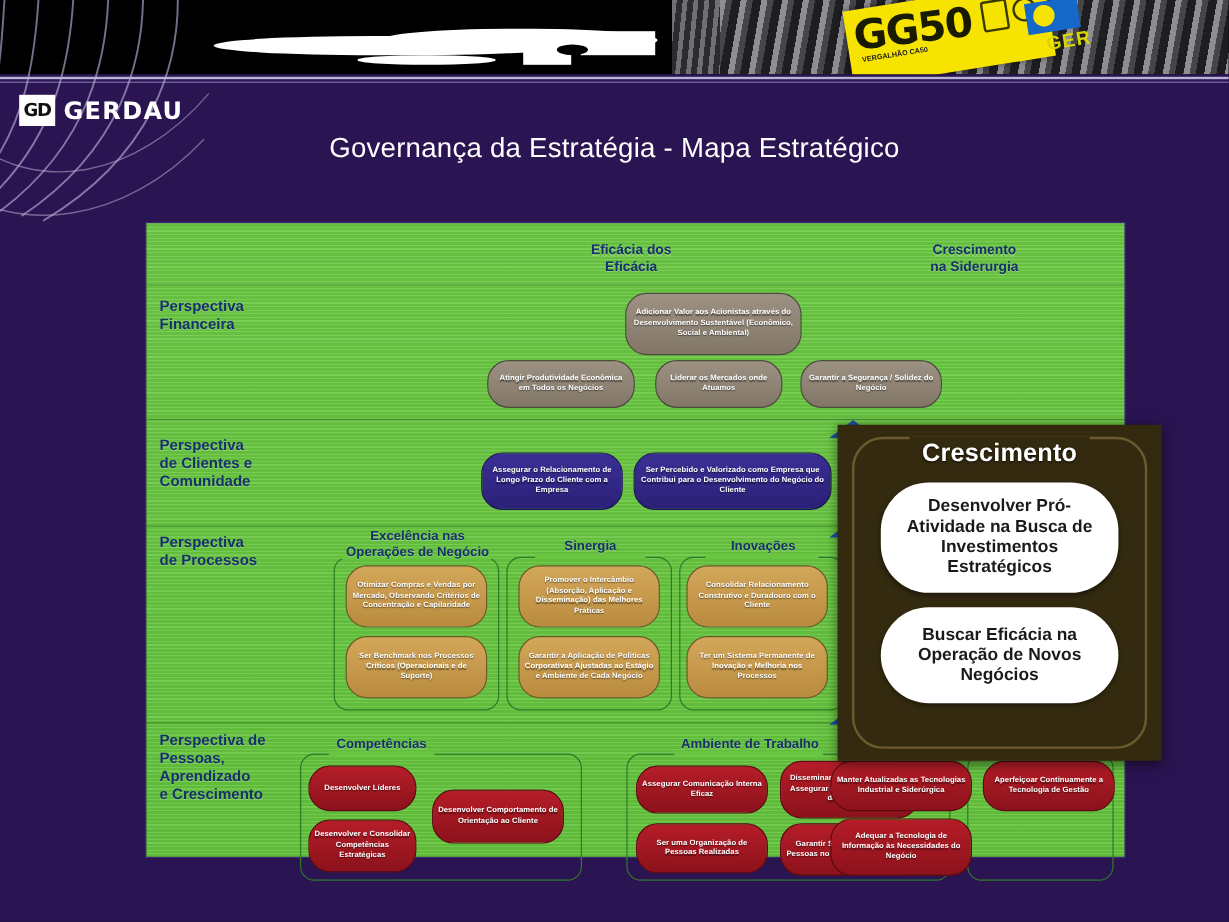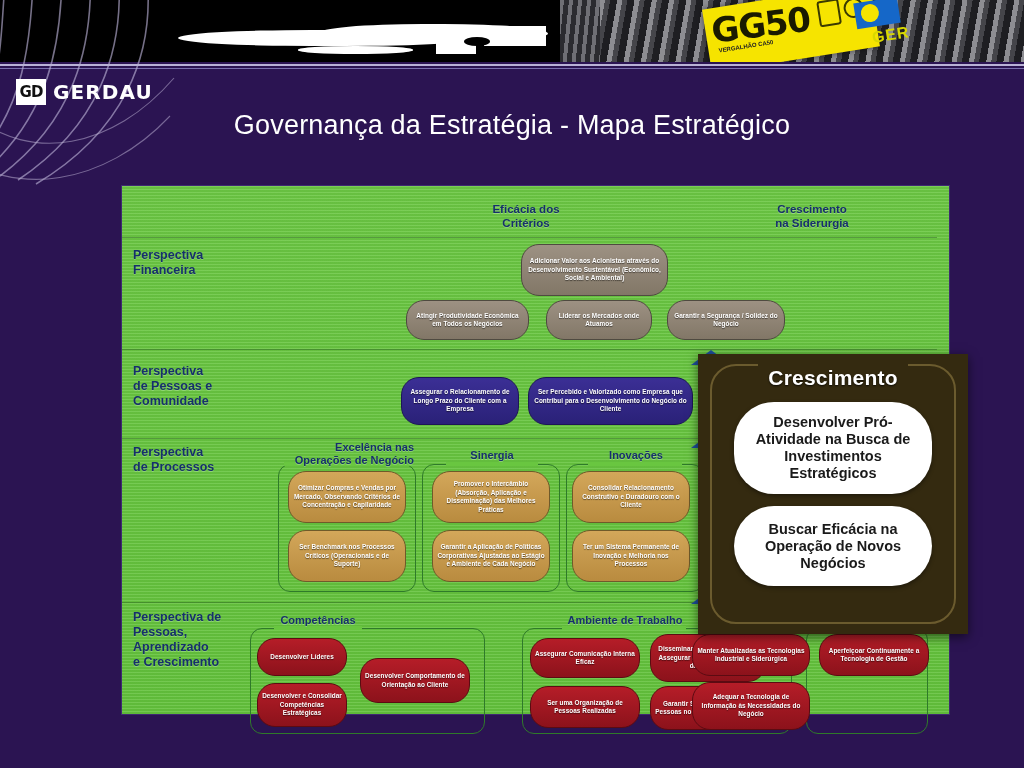--- a/index.html
+++ b/index.html
@@ -63,28 +63,28 @@
   
   .logo{position:absolute;left:16px;top:79px;display:flex;align-items:center;gap:7px;}
   .logo .mark{width:30px;height:26px;background:#fff;display:flex;align-items:center;justify-content:center;}
   .logo .mark .g{font-size:15px;font-weight:bold;color:#111;font-family:"DejaVu Sans",sans-serif;
                  letter-spacing:-1px;line-height:1;text-align:right;}
   .logo .word{color:#fff;font-size:20px;font-weight:bold;letter-spacing:1.1px;
               font-family:"DejaVu Sans",sans-serif;}
 
   
   .title{position:absolute;left:0;top:110px;width:1024px;text-align:center;color:#fff;
-         font-size:27px;letter-spacing:.2px;}
+         font-size:23px;letter-spacing:.2px;}
 
   
   .map{position:absolute;left:122px;top:186px;width:815px;height:528px;
        background:
          repeating-linear-gradient(to bottom, rgba(255,255,255,.10) 0 1px, rgba(0,0,0,.045) 1px 3px),
          linear-gradient(to bottom,#6cc844,#63c23c);
-       box-shadow:0 0 0 1px #3f2a72;padding-left:12px;}
+       box-shadow:0 0 0 1px #3f2a72;}
   .map .row-sep{position:absolute;left:0;width:815px;height:1px;background:rgba(20,60,20,.35);}
 
   .colhead{position:absolute;text-align:center;color:#16306b;font-weight:bold;font-size:11.5px;
            line-height:14px;text-shadow:0 1px 0 rgba(255,255,255,.25);}
 
   .persp{position:absolute;color:#16306b;font-weight:bold;font-size:12.5px;line-height:15px;
          text-shadow:0 1px 0 rgba(255,255,255,.2);}
 
   
   .pill{position:absolute;border-radius:18px;display:flex;align-items:center;justify-content:center;
@@ -182,34 +182,34 @@
 
   <div class="map">
 
     <div class="row-sep" style="top:51px"></div>
     <div class="row-sep" style="top:163px"></div>
     <div class="row-sep" style="top:252px"></div>
     <div class="row-sep" style="top:416px"></div>
 
     <div class="colhead" style="left:344px;top:16px;width:120px">
       <div>Eficácia dos</div>
-      <div>Critérios</div>
+      <div>Eficácia</div>
     </div>
     <div class="colhead" style="left:620px;top:16px;width:140px">
       <div>Crescimento</div>
       <div>na Siderurgia</div>
     </div>
 
     <div class="persp" style="left:11px;top:62px">
       <div>Perspectiva</div>
       <div>Financeira</div>
     </div>
     <div class="persp" style="left:11px;top:178px">
       <div>Perspectiva</div>
-      <div>de Pessoas e</div>
+      <div>de Clientes e</div>
       <div>Comunidade</div>
     </div>
     <div class="persp" style="left:11px;top:259px">
       <div>Perspectiva</div>
       <div>de Processos</div>
     </div>
     <div class="persp" style="left:11px;top:424px">
       <div>Perspectiva de</div>
       <div>Pessoas,</div>
       <div>Aprendizado</div>
@@ -230,21 +230,21 @@
     <div class="pill cli" style="left:406px;top:191px;width:165px;height:48px">Ser Percebido e Valorizado como Empresa  que Contribui para o Desenvolvimento do Negócio do Cliente</div>
     <div class="pill cli" style="left:582px;top:191px;width:120px;height:48px">Cr… S…</div>
 
     <div class="arrow" style="left:569px;top:247px">
       <i></i>
         <u></u>
     </div>
 
     <div class="grp" style="left:156px;top:278px;width:138px;height:128px"></div>
     <div class="grp-mask" style="left:162px;top:276px;width:126px"></div>
-    <div class="grp-lbl" style="left:160px;top:255px;width:132px;text-align:right;line-height:13px">
+    <div class="grp-lbl" style="left:160px;top:255px;width:132px;text-align:center;line-height:13px">
       <div>Excelência nas</div>
       <div>Operações de Negócio</div>
     </div>
     <div class="pill pro" style="left:166px;top:285px;width:118px;height:52px">Otimizar Compras e Vendas por Mercado, Observando Critérios de Concentração e Capilaridade</div>
     <div class="pill pro" style="left:166px;top:344px;width:118px;height:52px">Ser Benchmark nos Processos Críticos (Operacionais e de Suporte)</div>
 
     <div class="grp" style="left:300px;top:278px;width:138px;height:128px"></div>
     <div class="grp-mask" style="left:324px;top:276px;width:92px"></div>
     <div class="grp-lbl" style="left:304px;top:263px;width:132px;text-align:center">Sinergia</div>
     <div class="pill pro" style="left:310px;top:285px;width:118px;height:52px">Promover o Intercâmbio (Absorção, Aplicação e Disseminação) das Melhores Práticas</div>

